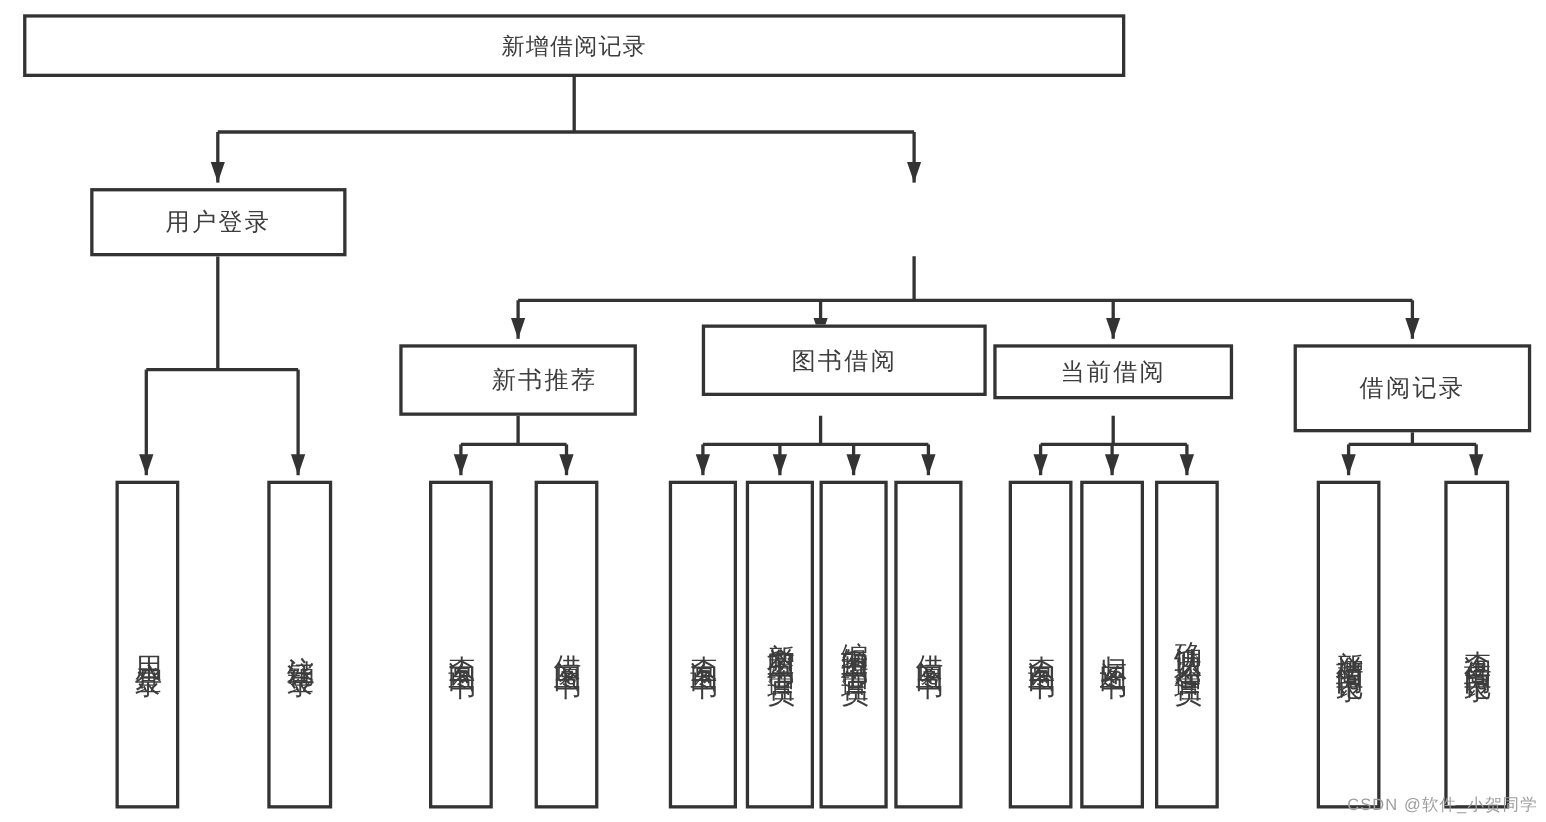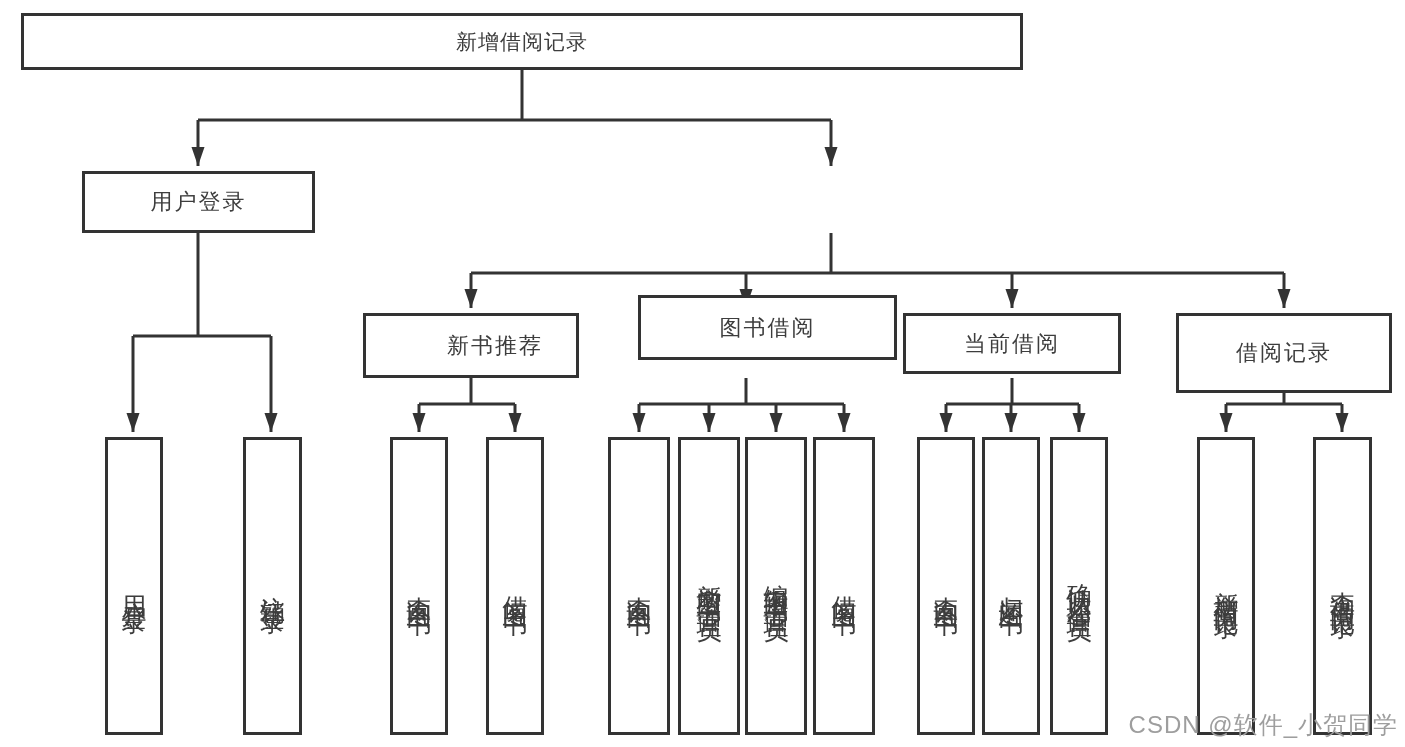--- a/index.html
+++ b/index.html
@@ -56,21 +56,21 @@
     text-orientation: mixed;
     font-size: 25px;
     letter-spacing: 5px;
     line-height: 1;
   }
 
   .watermark {
     position: absolute;
     right: 7px;
     bottom: 6px;
-    font-size: 24px;
+    font-size: 15px;
     color: var(--watermark-color);
     letter-spacing: 1px;
     white-space: nowrap;
   }
 </style>
 </head>
 <body>
 
 <div class="canvas">
 
@@ -136,21 +136,21 @@
   <div class="node h-node" style="left:82px; top:171px; width:233px; height:62px;">
     <span>用户登录</span>
   </div>
 
   <div class="node h-node" style="left:363px; top:313px; width:216px; height:65px;padding-left:48px;">
     <span>新书推荐</span>
   </div>
   <div class="node h-node" style="left:638px; top:295px; width:259px; height:65px;">
     <span>图书借阅</span>
   </div>
-  <div class="node h-node" style="left:903px; top:313px; width:218px; height:61px;font-family:Liberation Mono, monospace;">
+  <div class="node h-node" style="left:903px; top:313px; width:218px; height:50px;font-family:Liberation Mono, monospace;">
     <span>当前借阅</span>
   </div>
   <div class="node h-node" style="left:1176px; top:313px; width:216px; height:80px;">
     <span>借阅记录</span>
   </div>
 
   <div class="node v-node" style="left:105px; top:437px; width:58px; height:298px;">
     <span>用户登录</span>
   </div>
   <div class="node v-node" style="left:243px; top:437px; width:59px; height:298px;">

